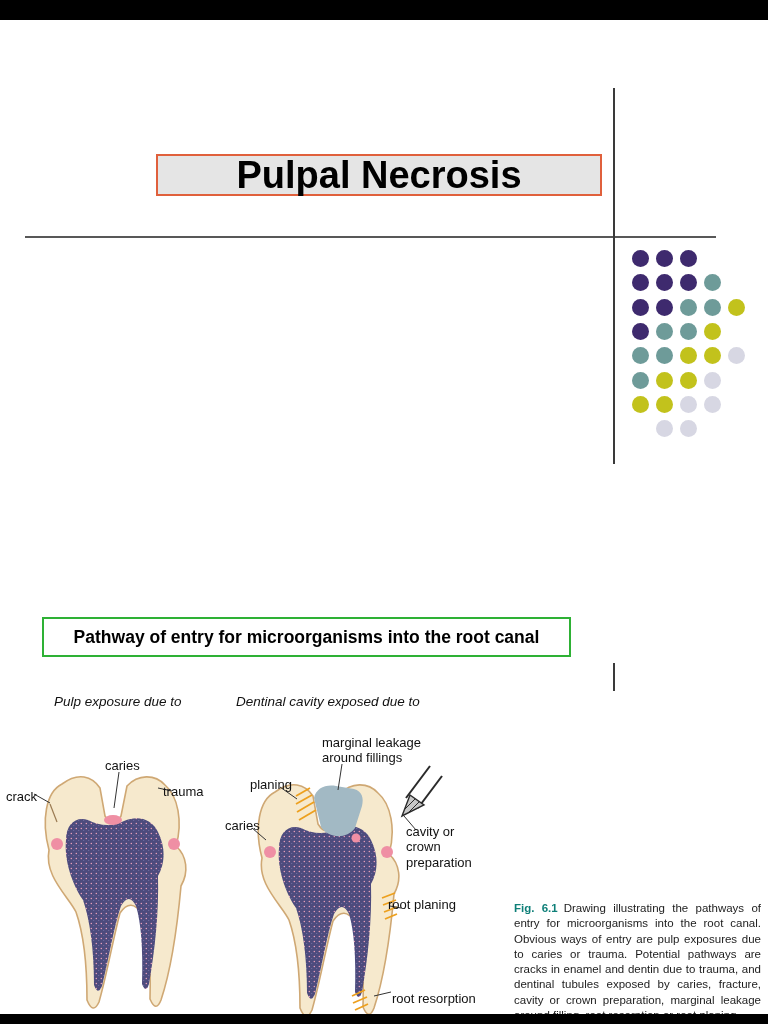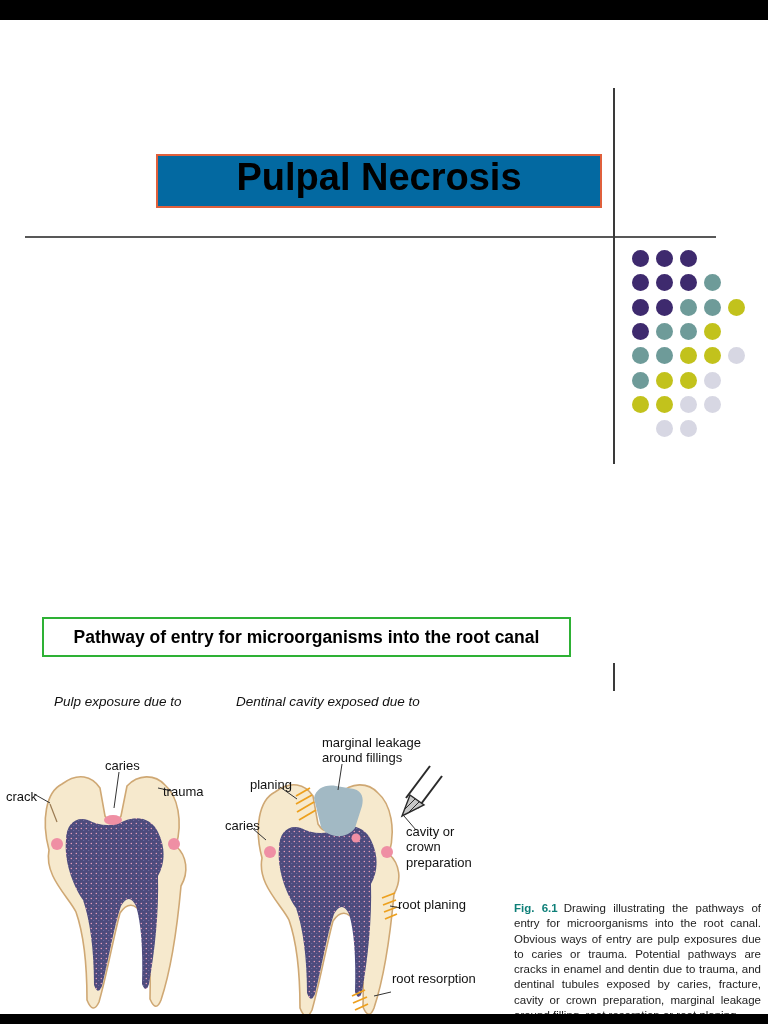--- a/index.html
+++ b/index.html
@@ -4,23 +4,23 @@
 <style>
   * { margin:0; padding:0; box-sizing:border-box; }
   html,body { background:#ffffff; }
   .page { position:relative; width:768px; height:1024px; background:#fff; overflow:hidden;
           font-family:"Liberation Sans", sans-serif; }
 
   .bar { position:absolute; left:0; width:768px; background:#000; }
   .bar.top { top:0; height:20px; }
   .bar.bottom { top:1014px; height:10px; }
 
-  .title-box { position:absolute; left:156px; top:154px; width:446px; height:54px;
+  .title-box { position:absolute; left:156px; top:154px; width:446px; height:42px;
                border:2px solid var(--title-box-border,#e0603c);
-               display:flex; justify-content:center; background:#0369a1; }
+               display:flex; align-items:center; justify-content:center; background:#e5e5e5; }
   .title-box h1 { font-size:38px; font-weight:bold; color:#000; }
 
   .hrule { position:absolute; left:25px; top:236px; width:691px; height:2px; background:#585858; }
   .vrule { position:absolute; left:613px; width:2px; background:#3a3a3a; }
   .vrule.main { top:88px; height:376px; }
   .vrule.small { top:663px; height:28px; }
 
   .dot-grid { position:absolute; left:632px; top:250px; width:130px; height:200px; }
   .dot { position:absolute; width:17px; height:17px; border-radius:50%; }
 
@@ -42,22 +42,22 @@
   .fig-header.col2 { left:236px; top:2px; }
 
   .lbl { position:absolute; font-size:13px; color:#111; white-space:pre-line; line-height:1.18; }
   .lbl.caries-left { left:105px; top:66px; }
   .lbl.trauma      { left:163px; top:92px; }
   .lbl.crack       { left:6px;   top:97px; }
   .lbl.fracture    { left:250px; top:85px; }
   .lbl.caries-right{ left:225px; top:126px; }
   .lbl.marginal    { left:322px; top:43px; }
   .lbl.cavity      { left:406px; top:132px; }
-  .lbl.planing     { left:398px; top:205px; }
-  .lbl.resorption  { left:392px; top:279px; }
+  .lbl.planing     { left:388px; top:205px; }
+  .lbl.resorption  { left:392px; top:299px; }
 
   .caption { position:absolute; left:514px; top:901px; width:247px; height:115px; overflow:hidden;
              font-size:11.5px; line-height:1.33; text-align:justify; color:#1c1c1c; }
   .caption .figlab { font-weight:bold; color:var(--fig-label-color,#0e7f78); padding-right:6px; }
 </style>
 </head>
 <body>
 
 <div class="page">
 

